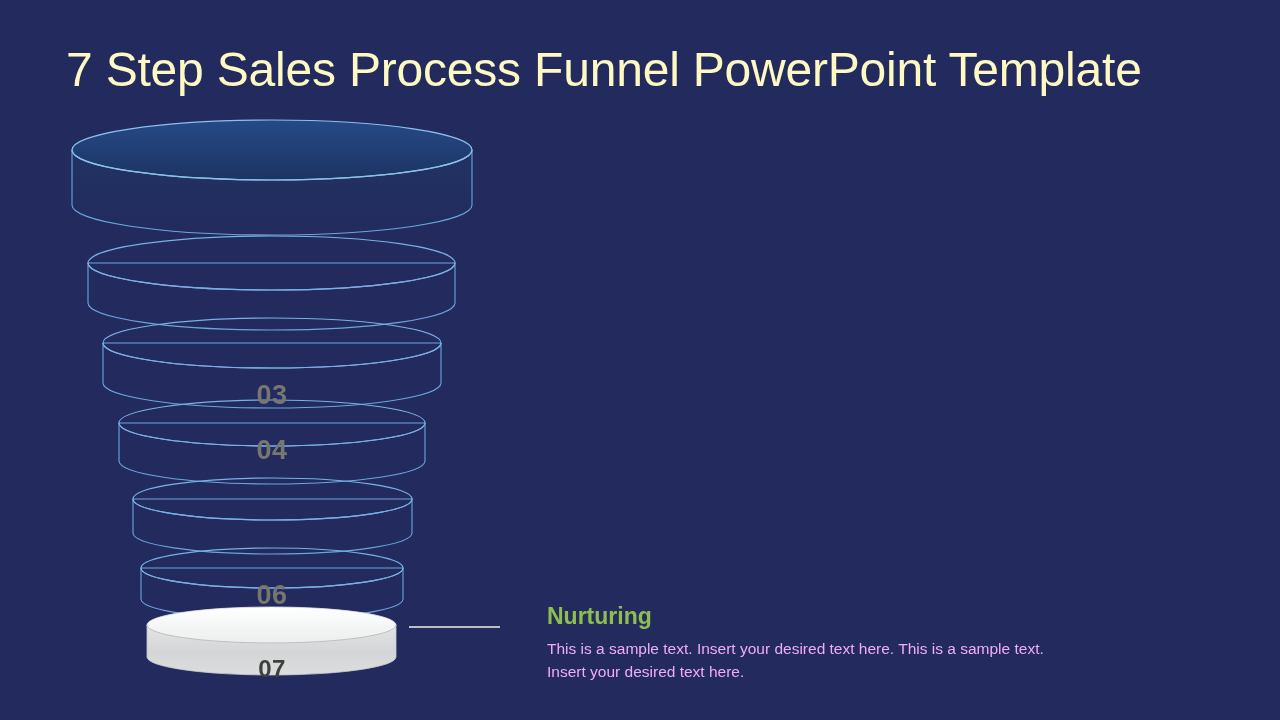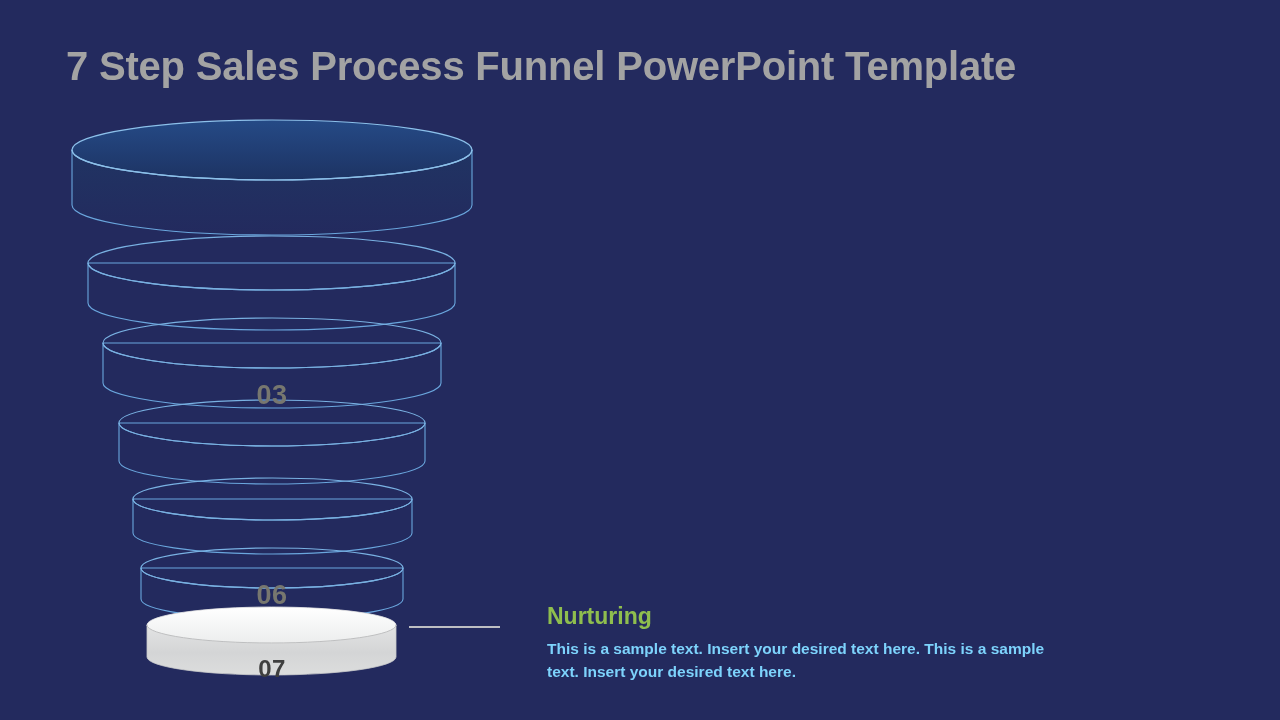--- a/index.html
+++ b/index.html
@@ -13,24 +13,24 @@
   #slide {
     position:relative;
     width:1280px; height:720px;
     background:#232a5e;
   }
   
   #slide-title {
     position:absolute;
     left:66px; top:44px;
     width:1100px;
-    font-size:40px;
-    font-weight:700;
+    font-size:48px;
+    font-weight:400;
     letter-spacing:-0.2px;
-    color:#a3a3a3;
+    color:#fef9c3;
     white-space:nowrap;
     line-height:1.1;
   }
   
   #funnel-svg {
     position:absolute;
     left:0; top:0;
     width:1280px; height:720px;
     pointer-events:none;
   }
@@ -55,23 +55,23 @@
   }
   #callout-heading {
     font-size:23px;
     font-weight:bold;
     color:#8fbe4e;
     margin-bottom:9px;
     line-height:1.1;
   }
   #callout-body {
     font-size:15.5px;
-    color:#7dd3fc;
+    color:#f0abfc;
     line-height:1.45;
-    font-weight:700;
+    font-weight:400;
   }
 </style>
 </head>
 <body>
 
 <div id="slide">
 
   <div id="slide-title">7 Step Sales Process Funnel PowerPoint Template</div>
 
   <svg id="funnel-svg" viewBox="0 0 1280 720">
@@ -134,20 +134,21 @@
     <g class="hit">
       <path d="M147,625 L147,657 A124.5,18 0 0 0 396,657 L396,625 Z" fill="url(#whiteBody)" stroke="#c9cacb" stroke-width="0.8"></path>
       <ellipse cx="271.5" cy="625" rx="124.5" ry="18" fill="url(#whiteTop)" stroke="#e8e9e9" stroke-width="0.8"></ellipse>
       <path d="M147,625 A124.5,18 0 0 0 396,625" fill="none" stroke="#b9babb" stroke-width="0.9"></path>
     </g>
 
     <line x1="409" y1="627" x2="500" y2="627" stroke="#f2f0e4" stroke-width="1.6"></line>
   </svg>
 
   <div class="step-number" style="left:172px; top:355px; width:200px;margin-top:25px;">03</div>
+  <div class="step-number" style="left:172px; top:435px; width:200px;">04</div>
   <div class="step-number" style="left:172px; top:580px; width:200px;">06</div>
   <div class="step-number active" style="left:172px; top:641px; width:200px;">07</div>
 
   <div id="callout">
     <div id="callout-heading">Nurturing</div>
     <div id="callout-body">This is a sample text. Insert your desired text here. This is a sample text. Insert your desired text here.</div>
   </div>
 
 </div>
 

